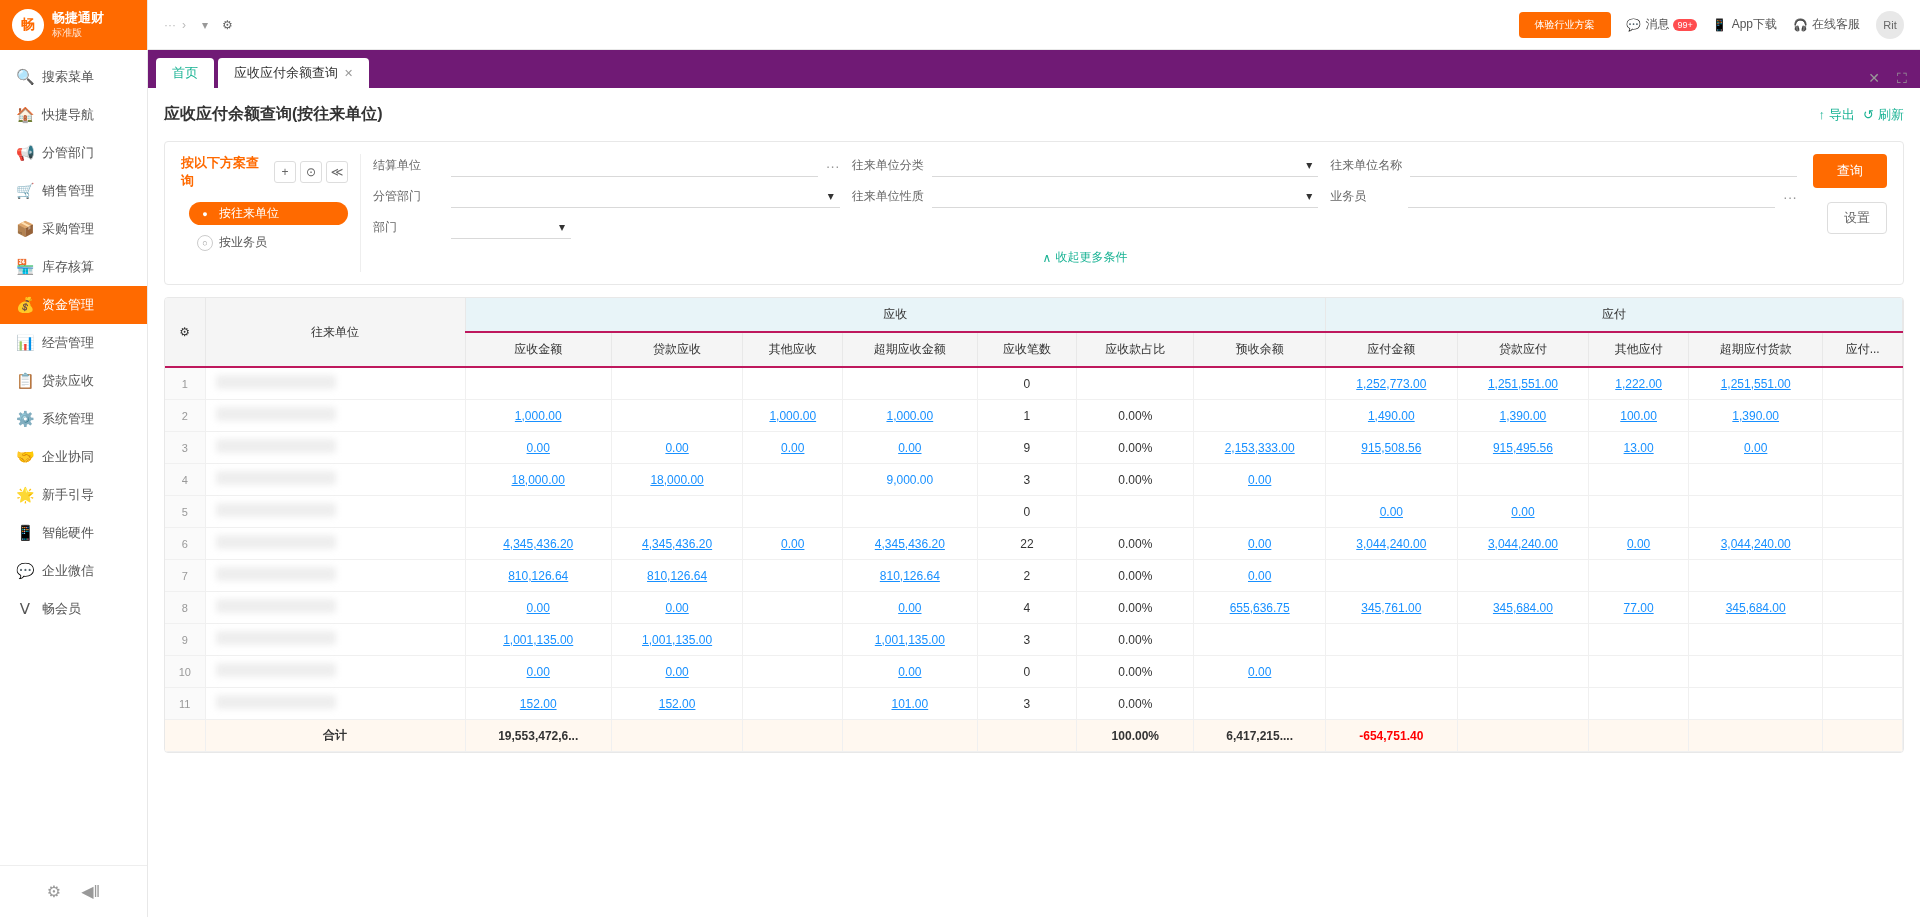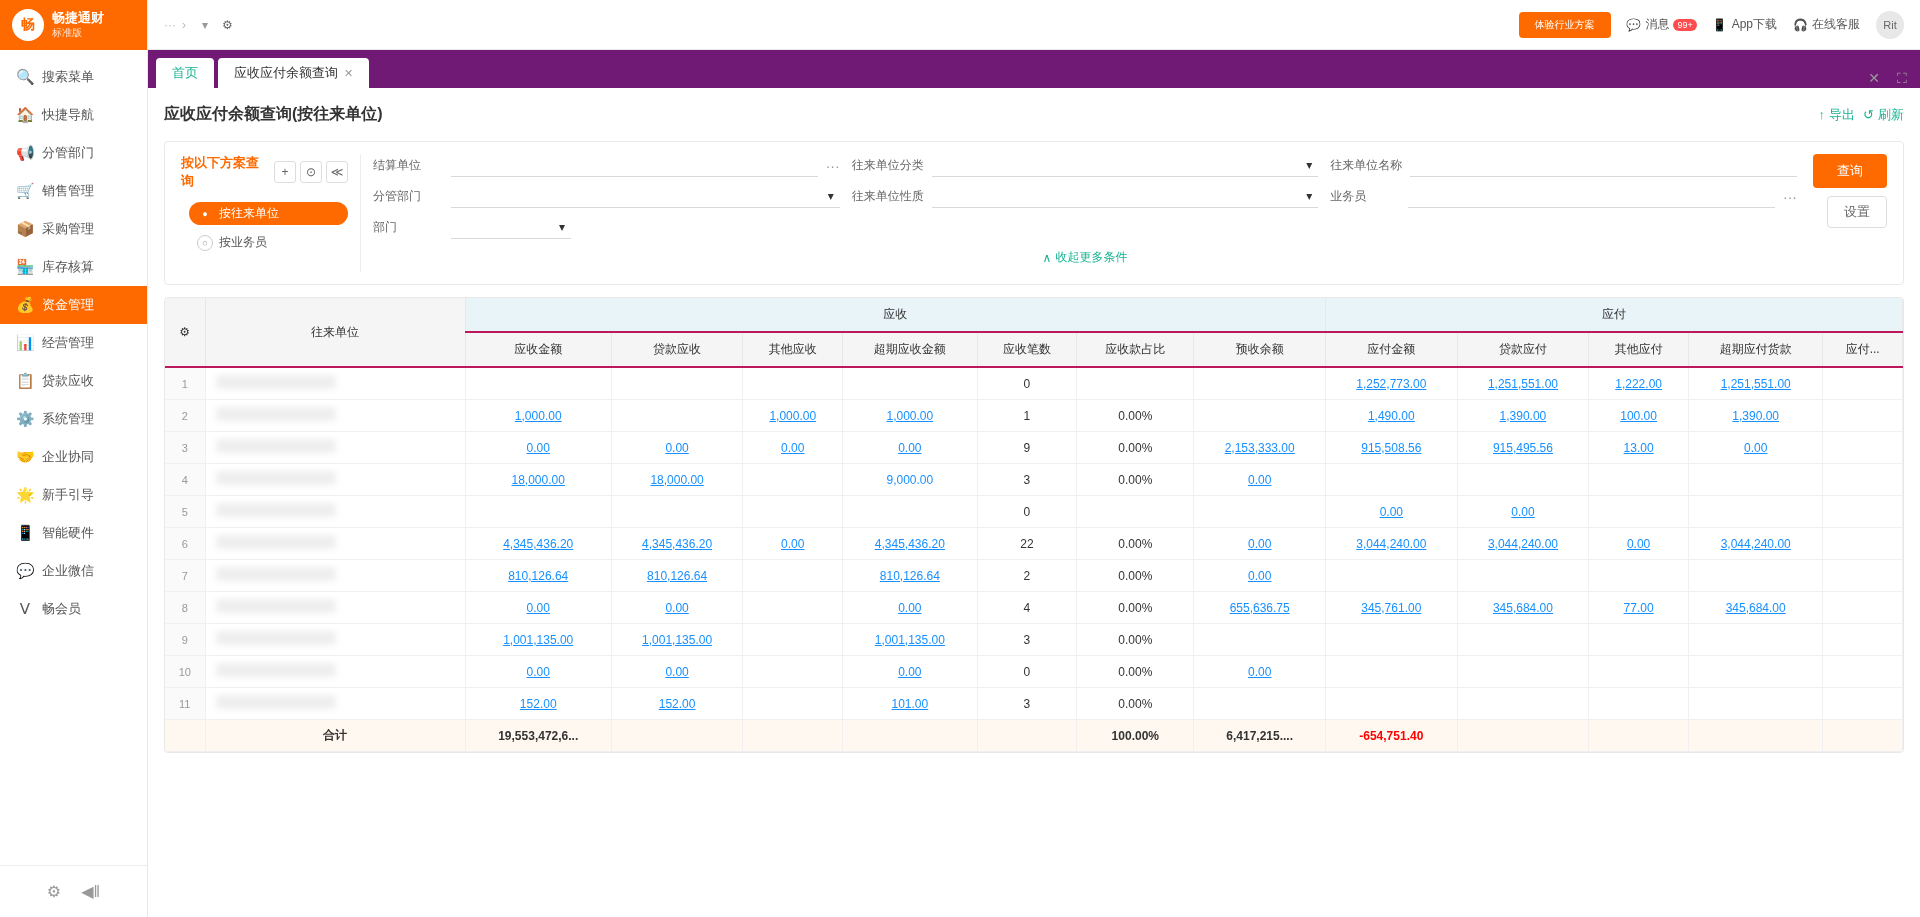--- a/index.html
+++ b/index.html
@@ -112,21 +112,21 @@
       padding: 7px 10px; color: #333; white-space: nowrap; text-align: center;
     }
     tbody td.row-num { color: #999; background: #fafafa; font-size: 11px; }
     tbody tr.total-row td { background: #fff8f0; font-weight: bold; }
 
     .col-company { text-align: left; min-width: 180px; }
 
     .scrollbar-area { overflow-x: auto; }
 
     
-    .filter-action-col { display: flex; flex-direction: column; gap: 8px; align-items: flex-end; padding-left: 12px; min-width: 90px; }
+    .filter-action-col { display: flex; flex-direction: column; gap: 14px; align-items: flex-end; padding-left: 12px; min-width: 90px; }
 
     
     .blurred { filter: blur(3px); user-select: none; color: #ccc !important; }
 
     .window-controls { display: flex; gap: 8px; }
     .win-btn { width: 20px; height: 20px; display: flex; align-items: center; justify-content: center; cursor: pointer; color: #999; font-size: 14px; }
   </style>
 </head>
 <body>
 

